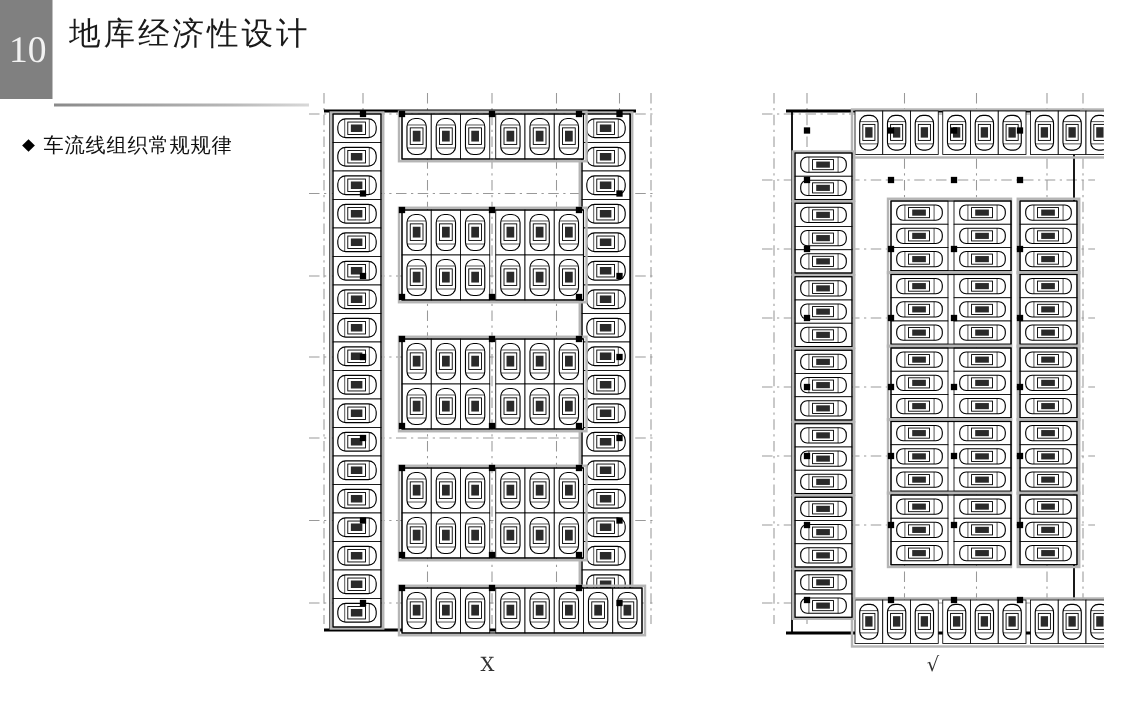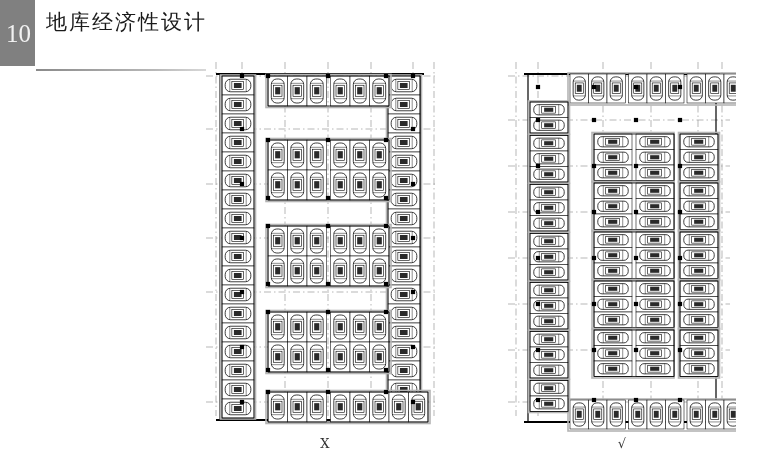--- a/index.html
+++ b/index.html
@@ -67,20 +67,24 @@
 <body>
 
 <div id="slide">
 
   <div id="num-badge">
     <span class="num">10</span>
   </div>
   <div id="slide-title">地库经济性设计</div>
   <div id="title-rule"></div>
 
+  <div id="bullet-row">
+    <span class="dia"></span>
+    <span class="btxt">车流线组织常规规律</span>
+  </div>
 
   <div id="figures">
       <div class="cad" style="left: 206px; top: 62px; width: 238px; height: 372px;">
         <svg width="238" height="372" viewBox="0 0 238 372">
           <g stroke-dasharray="7 3 1.5 3" stroke="#999999" stroke-width="0.7">
             <line x1="10" y1="0" x2="10" y2="354"></line>
             <line x1="36" y1="0" x2="36" y2="354"></line>
             <line x1="79" y1="0" x2="79" y2="354"></line>
             <line x1="122" y1="0" x2="122" y2="354"></line>
             <line x1="165" y1="0" x2="165" y2="354"></line>

